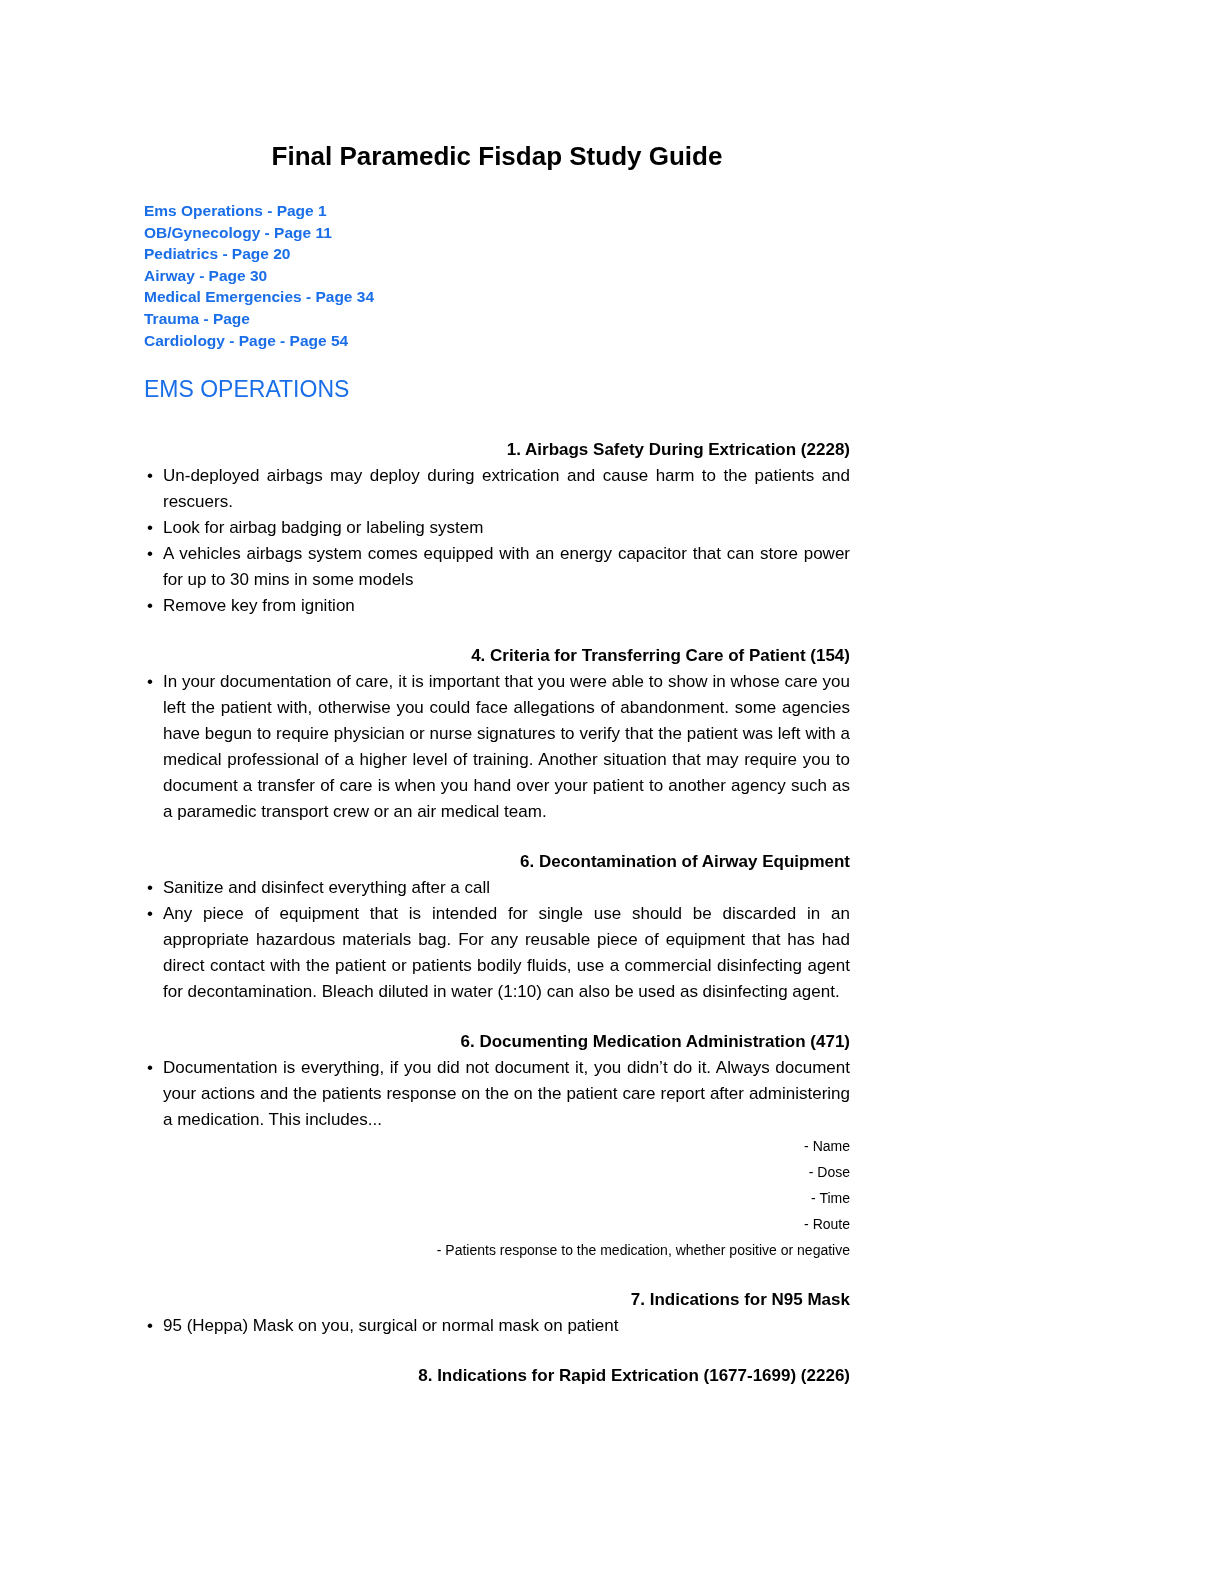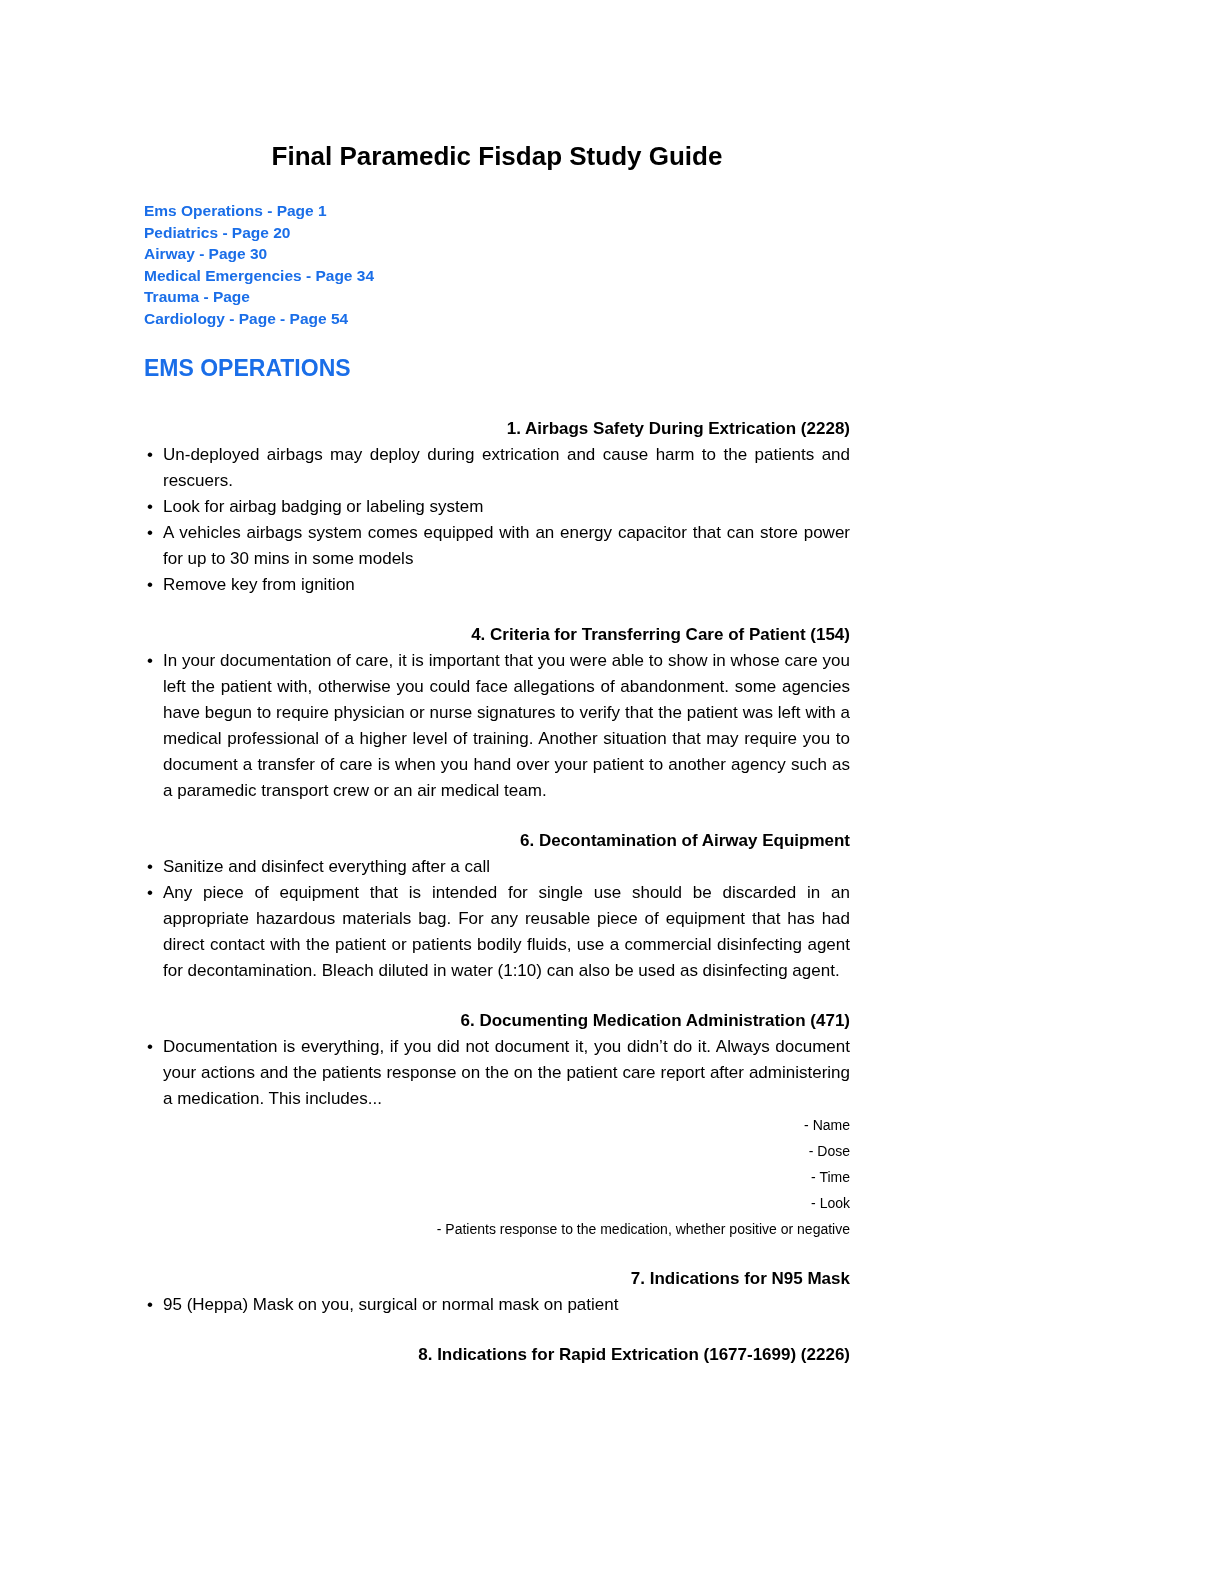--- a/index.html
+++ b/index.html
@@ -18,21 +18,21 @@
     text-align: center; margin: 0;
   }
   .toc { margin-top: 30px; }
   .toc-item {
     display: block;
     color: var(--link); font-weight: 700;
     font-size: 15.5px; line-height: 21.6px;
     text-decoration: none; cursor: pointer;
   }
   .doc-heading {
-    color: var(--link); font-weight: 700;
+    color: var(--link); font-weight: 400;
     font-size: 23px; line-height: 30px;
     margin: 23px 0 12px 0;
   }
   .section { margin-top: 24px; }
   .section.first { margin-top: 33px; }
   .sec-heading {
     font-size: 17px; line-height: 26px; font-weight: 700; margin: 0; text-align: right;
   }
   .bullets { list-style: none; margin: 0; padding: 0; }
   .bullet {
@@ -51,20 +51,21 @@
 </style>
 </head>
 <body>
 
 <div class="page">
 
   <h1 class="title">Final Paramedic Fisdap Study Guide</h1>
 
   <nav class="toc">
     <a class="toc-item">Ems Operations - Page 1</a>
+    <a class="toc-item">OB/Gynecology - Page 11</a>
     <a class="toc-item">Pediatrics - Page 20</a>
     <a class="toc-item">Airway - Page 30</a>
     <a class="toc-item">Medical Emergencies - Page 34</a>
     <a class="toc-item">Trauma - Page</a>
     <a class="toc-item">Cardiology - Page - Page 54</a>
   </nav>
 
   <h2 class="doc-heading">EMS OPERATIONS</h2>
 
   <section class="section first">
@@ -93,21 +94,21 @@
   </section>
 
   <section class="section">
     <h3 class="sec-heading">6. Documenting Medication Administration (471)</h3>
     <ul class="bullets">
       <li class="bullet">Documentation is everything, if you did not document it, you didn’t do it. Always document your actions and the patients response on the on the patient care report after administering a medication. This includes...</li>
     </ul>
     <div class="subitem">- Name</div>
     <div class="subitem">- Dose</div>
     <div class="subitem">- Time</div>
-    <div class="subitem">- Look</div>
+    <div class="subitem">- Route</div>
     <div class="subitem">- Patients response to the medication, whether positive or negative</div>
   </section>
 
   <section class="section">
     <h3 class="sec-heading">7. Indications for N95 Mask</h3>
     <ul class="bullets">
       <li class="bullet">95 (Heppa) Mask on you, surgical or normal mask on patient</li>
     </ul>
   </section>
 

